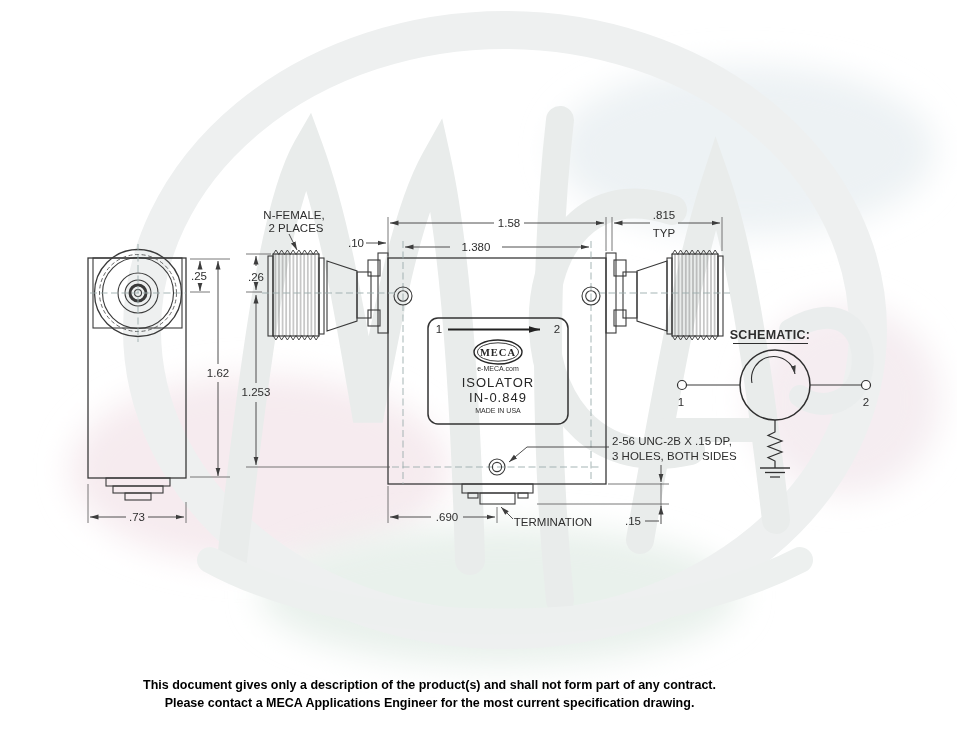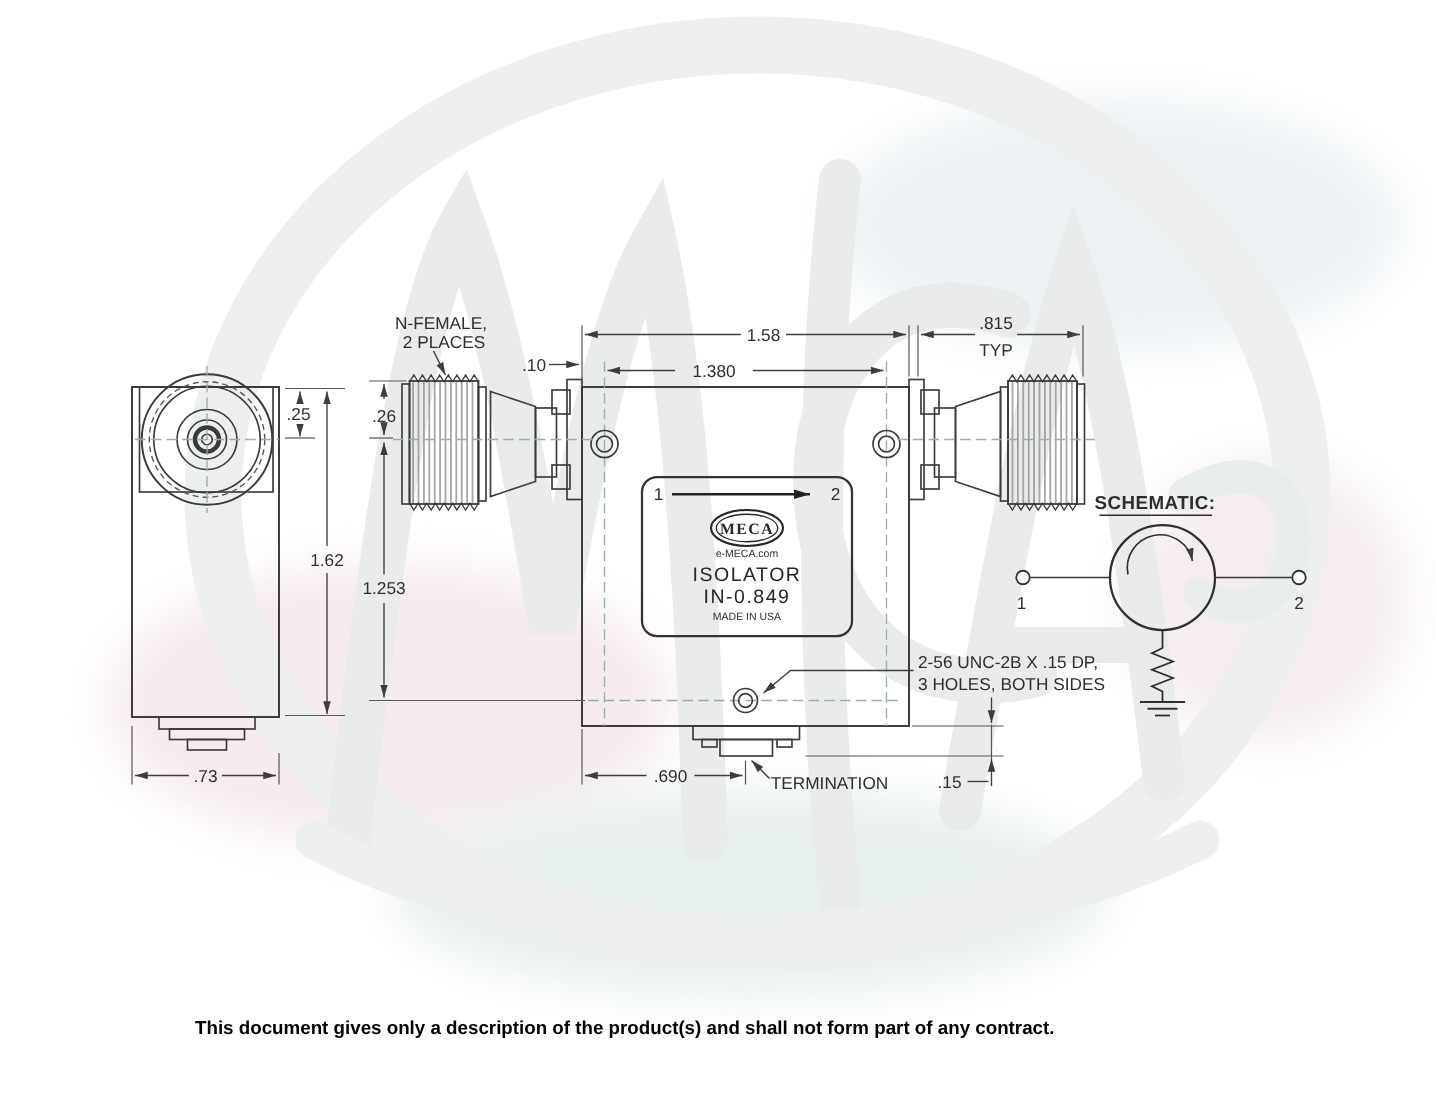--- a/index.html
+++ b/index.html
@@ -12,21 +12,21 @@
   .ext  {stroke:#555555;stroke-width:0.8;fill:none;}
   .cl   {stroke:#9badad;stroke-width:0.9;fill:none;stroke-dasharray:7 3.5;}
   .dash {stroke:#555555;stroke-width:0.9;fill:none;stroke-dasharray:4 2.6;}
   .dtext{font-family:"Liberation Sans",sans-serif;font-size:11.5px;fill:#2e2e2e;}
   .small{font-family:"Liberation Sans",sans-serif;font-size:7px;fill:#2e2e2e;}
   .plate{font-family:"Liberation Sans",sans-serif;font-size:13px;fill:#262626;letter-spacing:1px;}
   .brand{font-family:"Liberation Serif",serif;font-size:10.5px;font-weight:bold;fill:#262626;letter-spacing:1px;}
   .schemtitle{font-family:"Liberation Sans",sans-serif;font-size:12.5px;font-weight:bold;fill:#2e2e2e;letter-spacing:.3px;}
   #footer{position:absolute;top:676px;left:0;width:833px;text-align:center;
           font-family:"Liberation Sans",sans-serif;font-size:12.5px;font-weight:bold;
-          color:#000;line-height:18px;}
+          color:#000;line-height:18px;padding-left:13px;}
 </style>
 </head>
 <body>
 
 <div id="page">
 
 <svg width="957" height="740" viewBox="0 0 957 740">
   <defs>
     <pattern id="hatch" width="3.6" height="8" patternUnits="userSpaceOnUse">
       <path d="M1.8,0 V8" stroke="#8a8a8a" stroke-width="0.9"></path>
@@ -238,15 +238,16 @@
       <path d="M775,420 V432 L768,435.5 L782,441 L768,446.5 L782,452 L768,457.5 L775,461 V468" fill="none" stroke="#2f2f2f" stroke-width="1.2"></path>
       <line x1="760" y1="468" x2="790" y2="468" stroke="#2f2f2f" stroke-width="1.4"></line>
       <line x1="765" y1="472.5" x2="785" y2="472.5" stroke="#2f2f2f" stroke-width="1.3"></line>
       <line x1="770" y1="477" x2="780" y2="477" stroke="#2f2f2f" stroke-width="1.2"></line>
     </g>
   </g>
 </svg>
 
 <div id="footer">
   <div>This document gives only a description of the product(s) and shall not form part of any contract.</div>
+  <div>Please contact a MECA Applications Engineer for the most current specification drawing.</div>
 </div>
 
 </div>
 
 </body></html>

